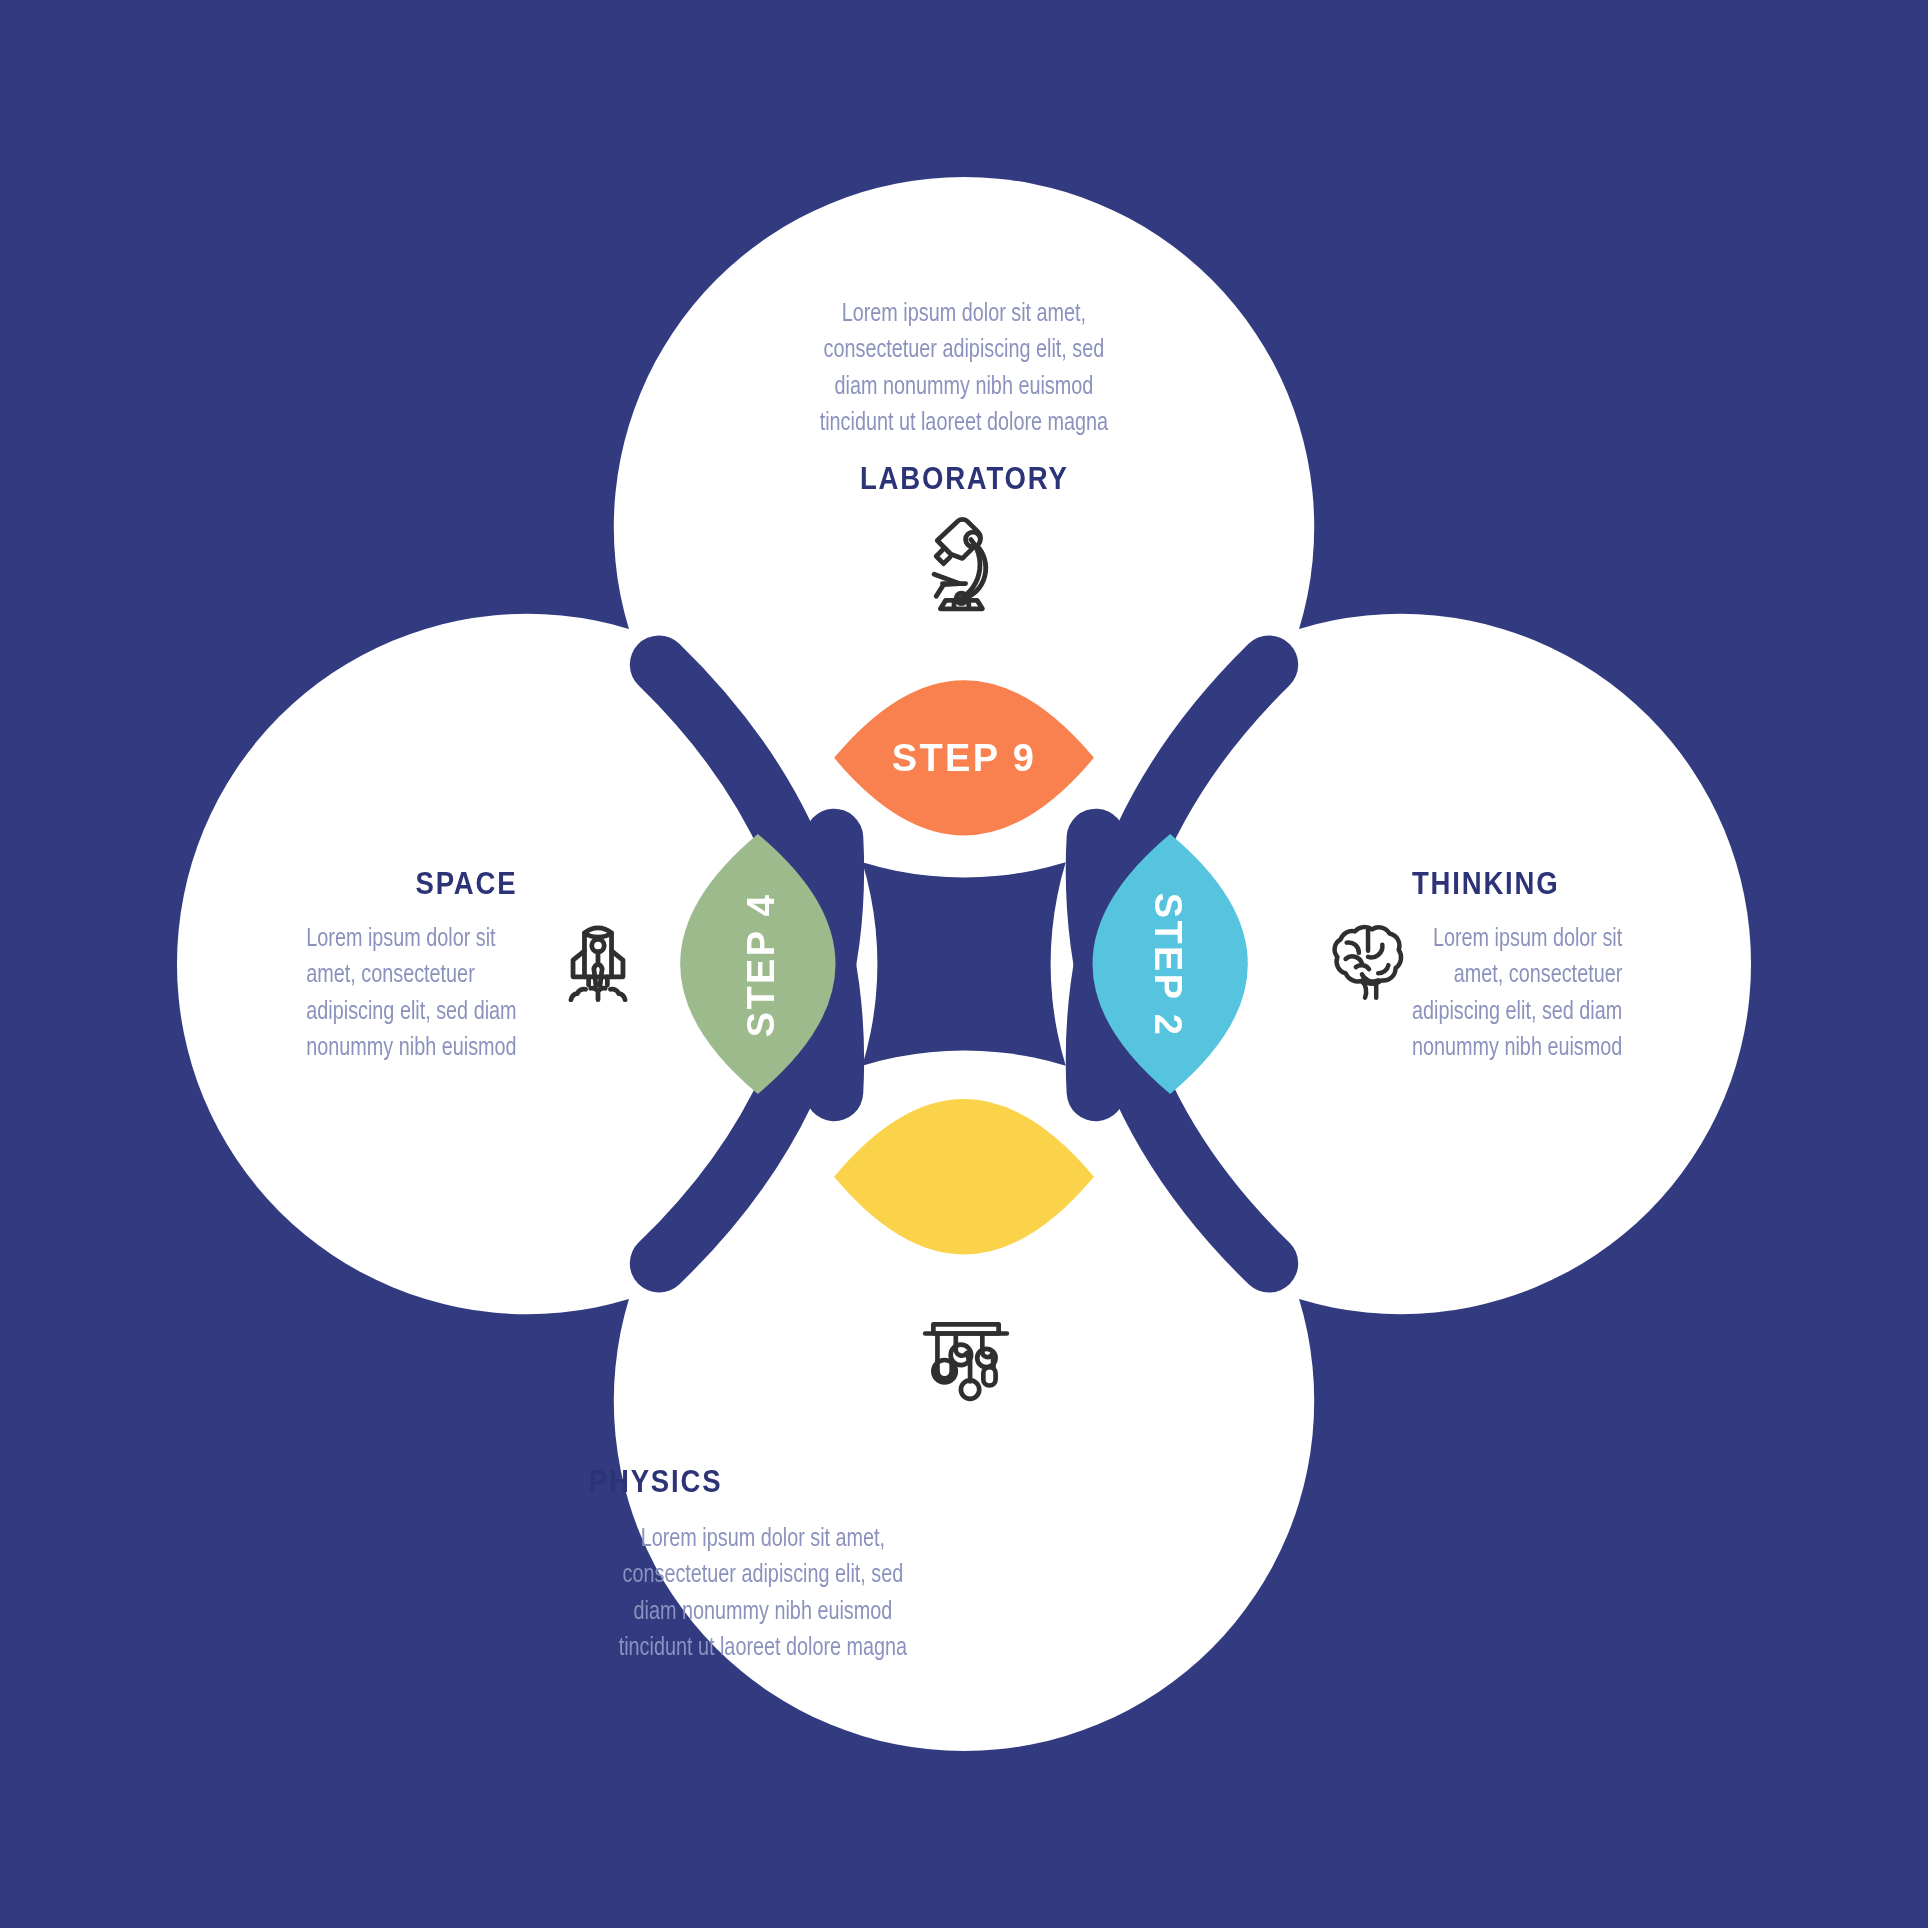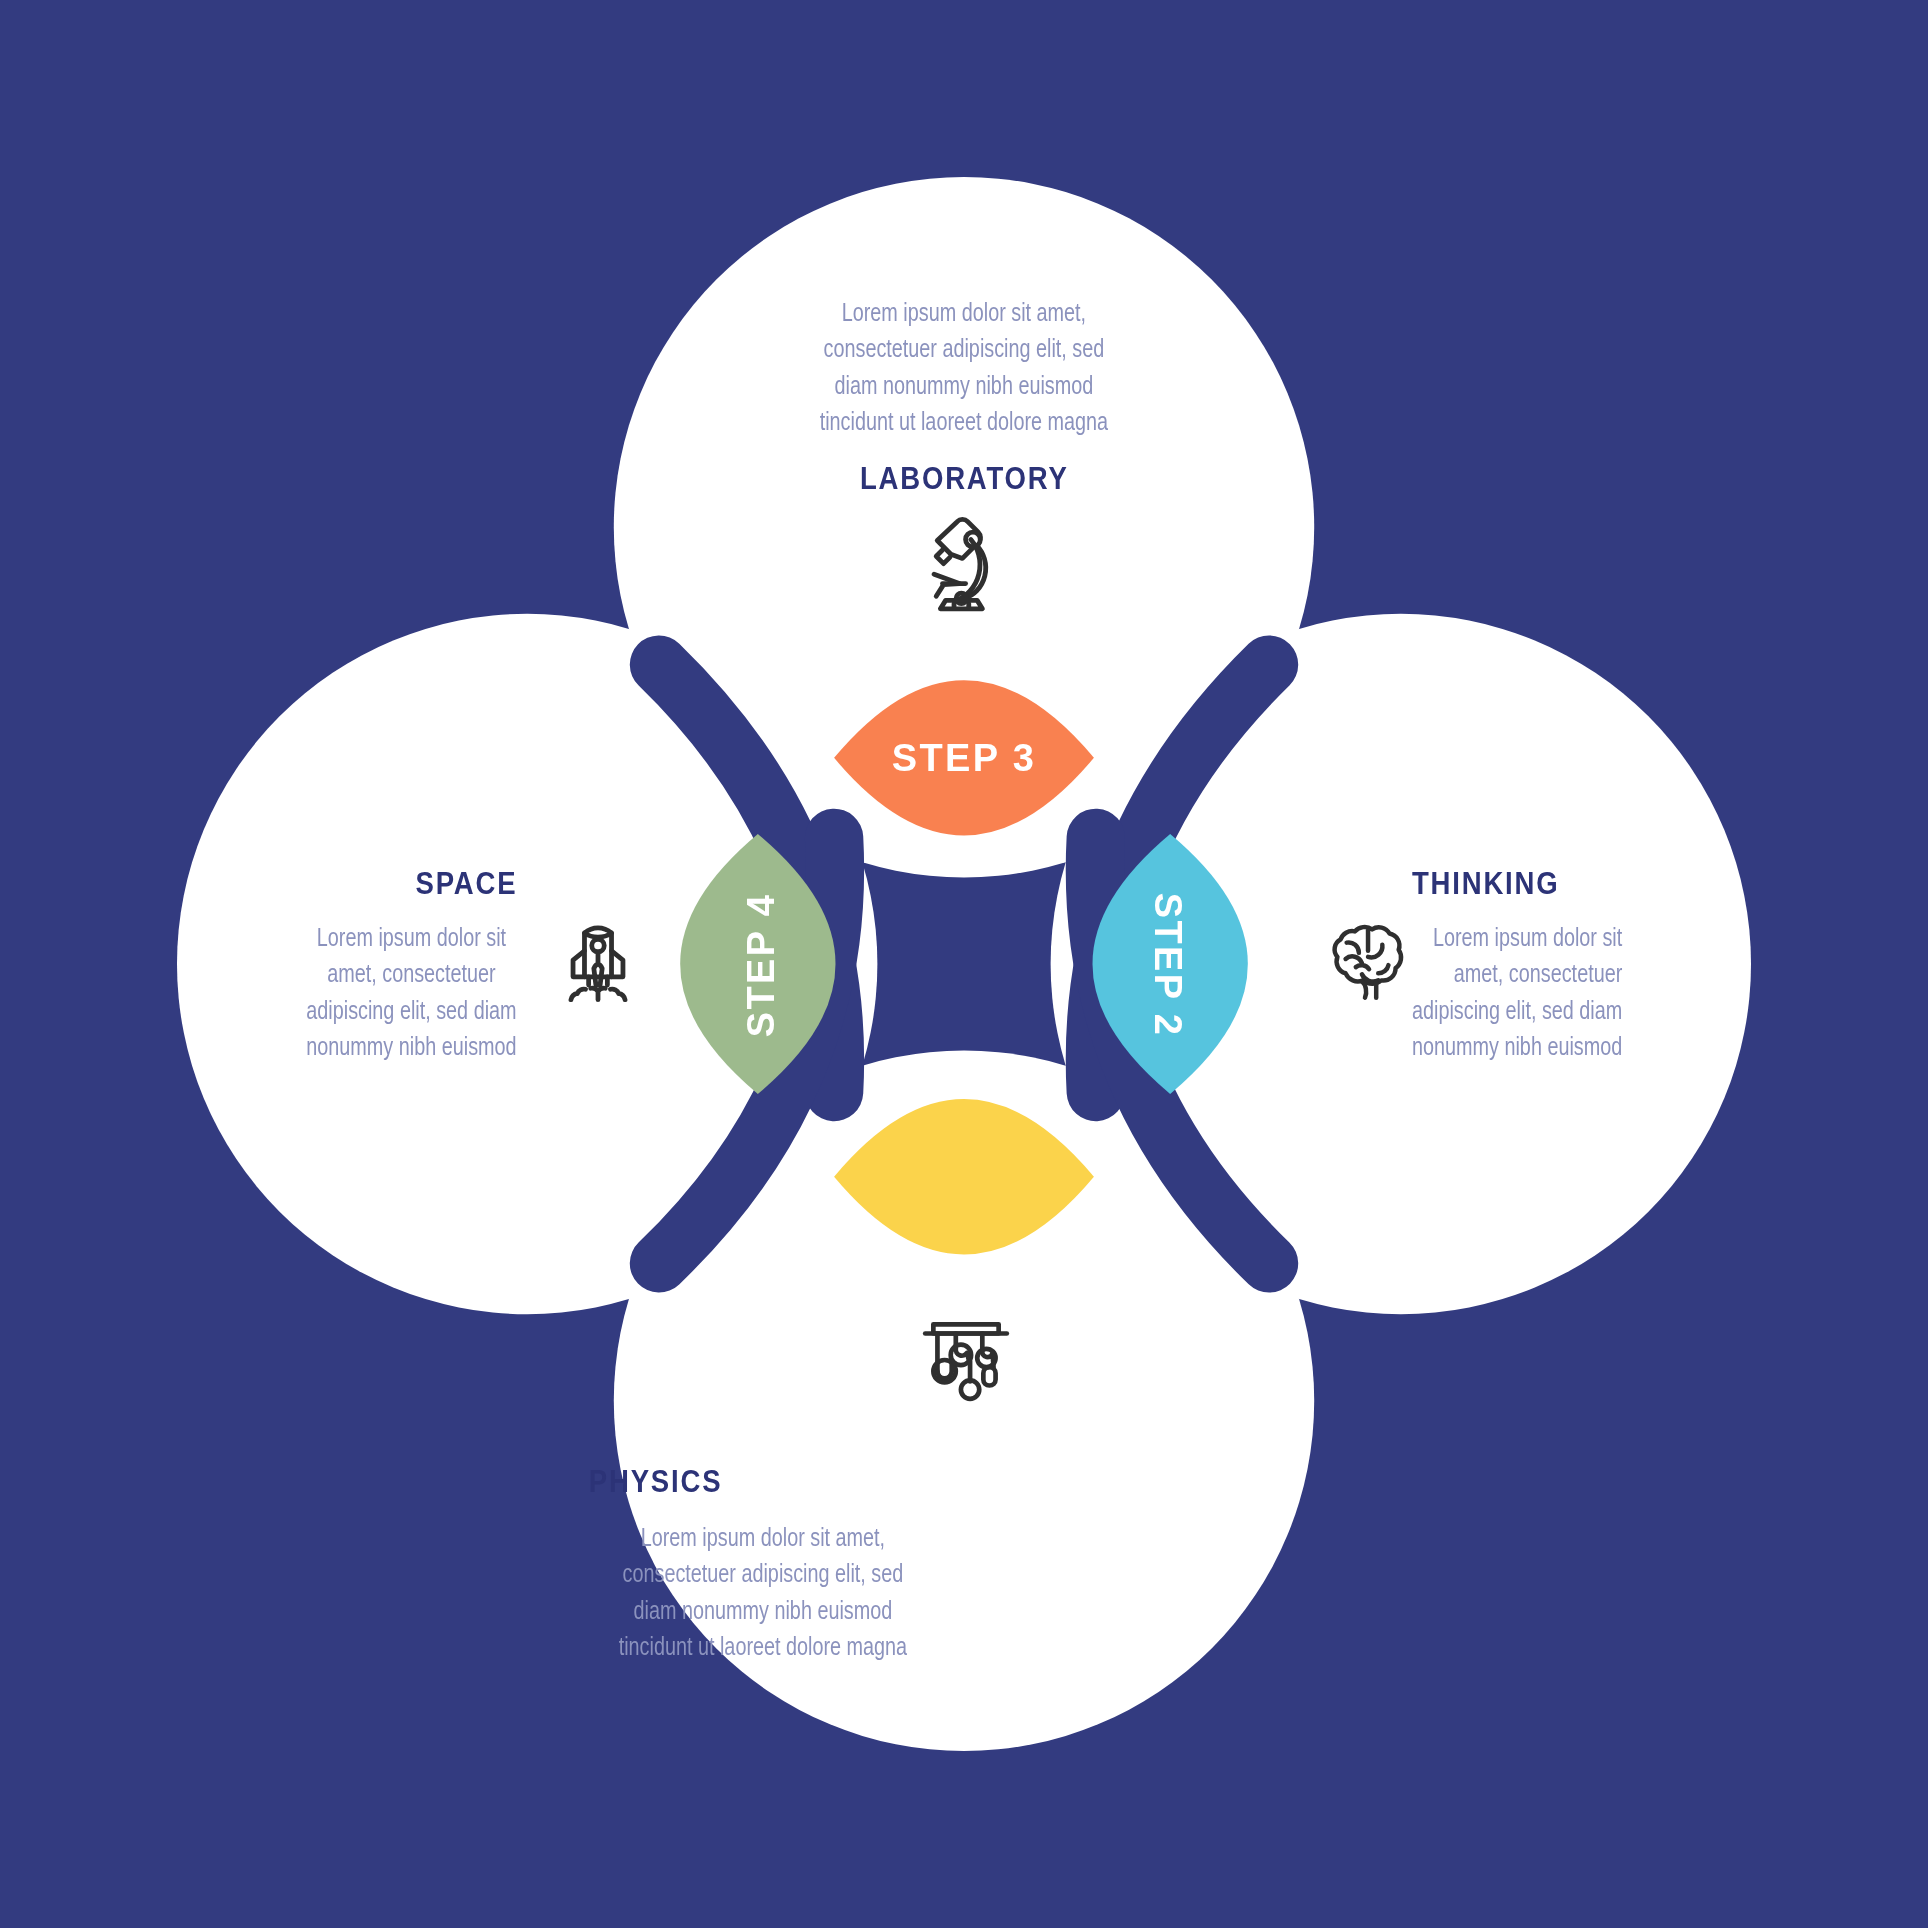--- a/index.html
+++ b/index.html
@@ -53,21 +53,21 @@
   
   #panel-thinking {
     left: 1412px; top: 847px; width: 395px; height: 235px;
     align-items: flex-start; text-align: right;
   }
   #panel-thinking .panel-title { margin-bottom: 17px; transform-origin: left center; }
   #panel-thinking .panel-body { transform-origin: left center; }
   
   #panel-space {
     left: 122px; top: 847px; width: 395px; height: 235px;
-    align-items: flex-end; text-align: center;
+    align-items: flex-end; text-align: left;
   }
   #panel-space .panel-title { margin-bottom: 17px; transform-origin: right center; }
   #panel-space .panel-body { transform-origin: right center; }
   
   #panel-physics {
     left: 578px; top: 1441px; width: 772px; height: 245px;
     align-items: flex-start; text-align: center;
   }
   #panel-physics .panel-title { margin-bottom: 19px; }
 
@@ -181,21 +181,21 @@
       <path d="M63 36 a28 30 0 0 1 -12 50"></path>
       <path d="M57 30 a34 36 0 0 1 -14 58"></path>
       <path d="M22 63 L46 72 L31 73 L24 84"></path>
       <path d="M30 72 L52 72"></path>
       <circle cx="48" cy="86" r="5"></circle>
       <path d="M41 91 L41 95 M55 91 L55 95"></path>
       <path d="M28 96 L33 88 L63 88 L68 96 Z"></path>
     </svg>
   </div>
 
-  <div class="step-label" id="step-1-label">STEP 3</div>
+  <div class="step-label" id="step-1-label">STEP 9</div>
 
   <div class="panel" id="panel-thinking">
     <div class="panel-title">THINKING</div>
     <div class="panel-body">Lorem ipsum dolor sit
 amet, consectetuer
 adipiscing elit, sed diam
 nonummy nibh euismod</div>
   </div>
 
   <div class="icon-holder" id="icon-brain">

